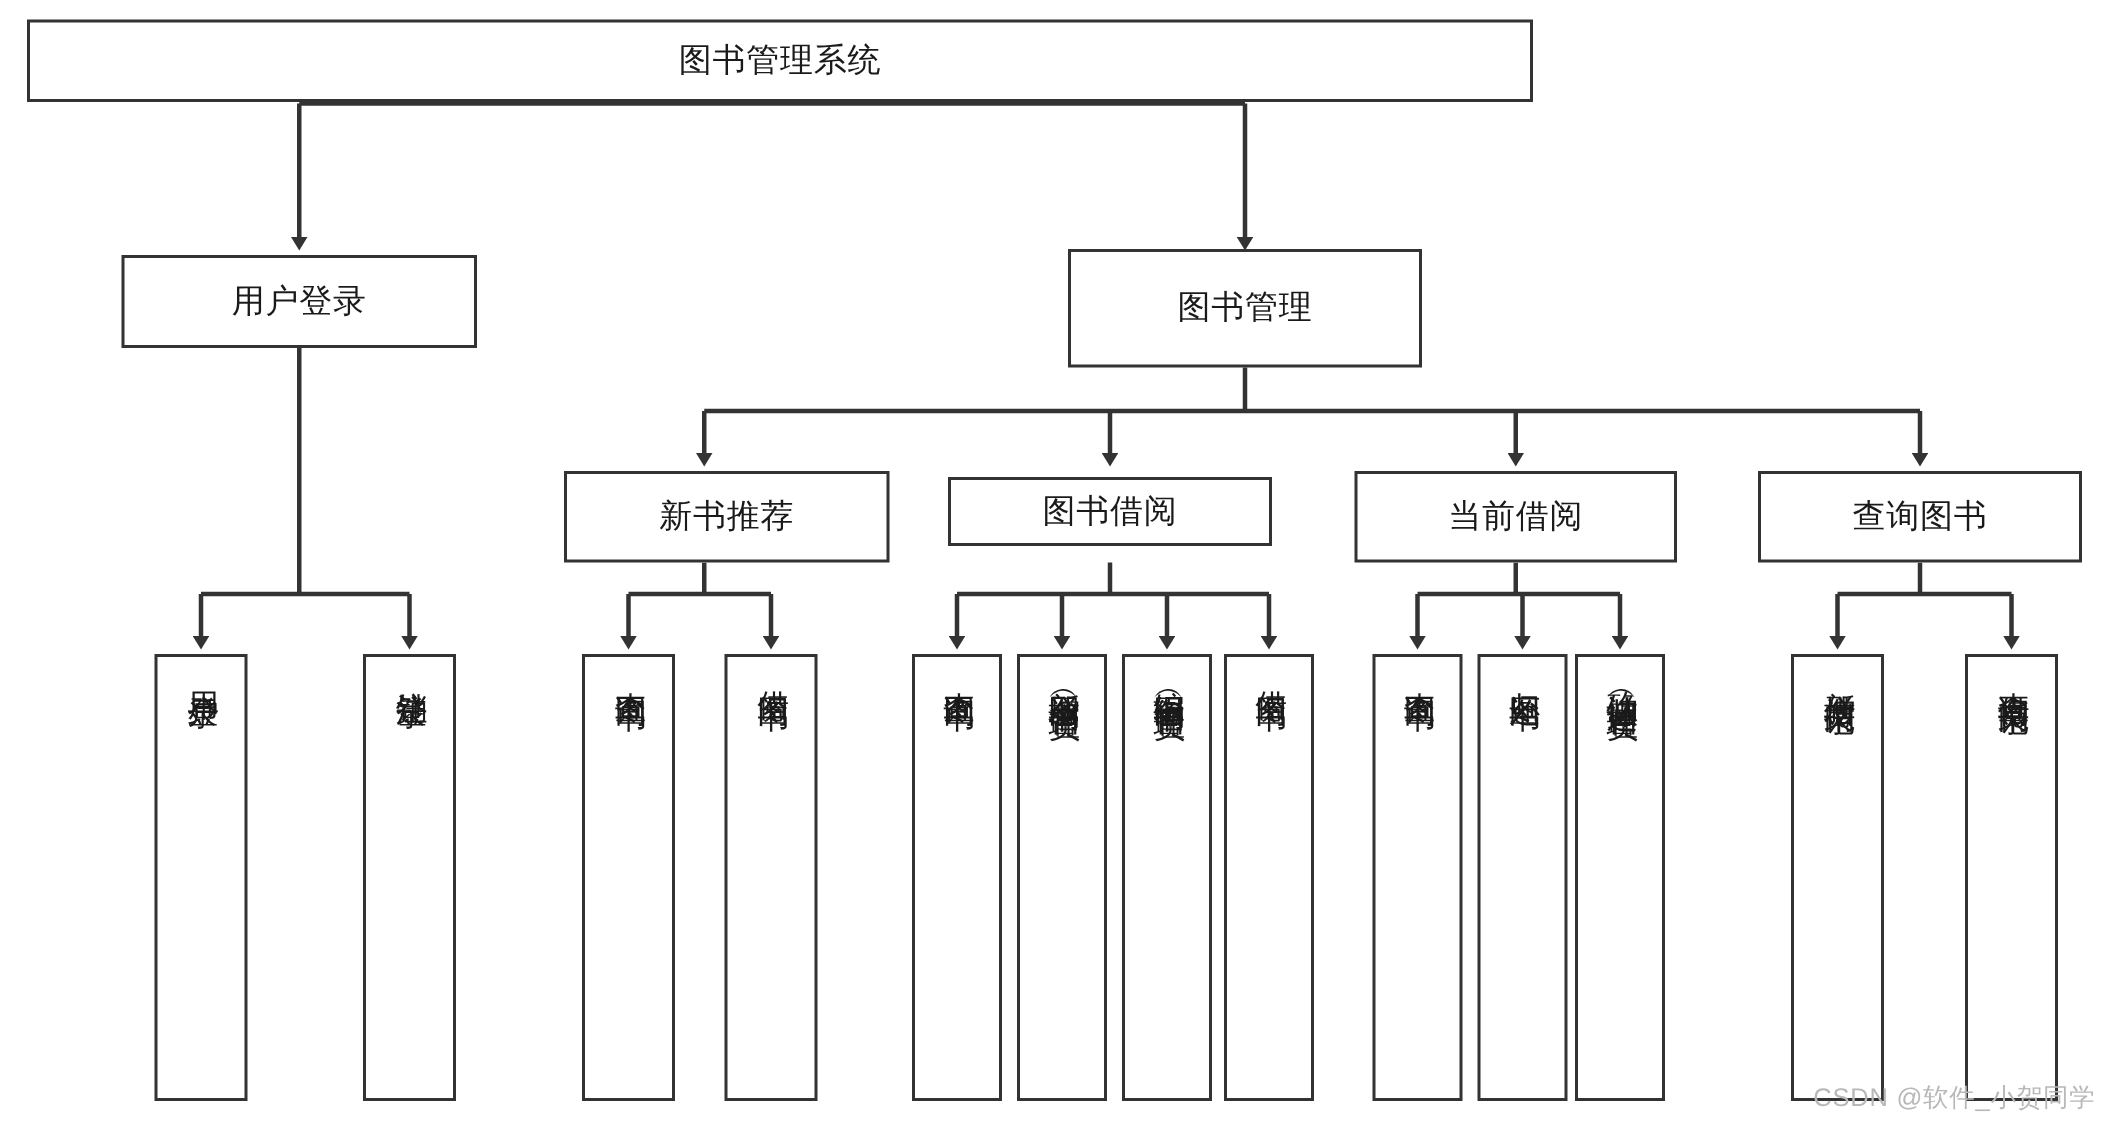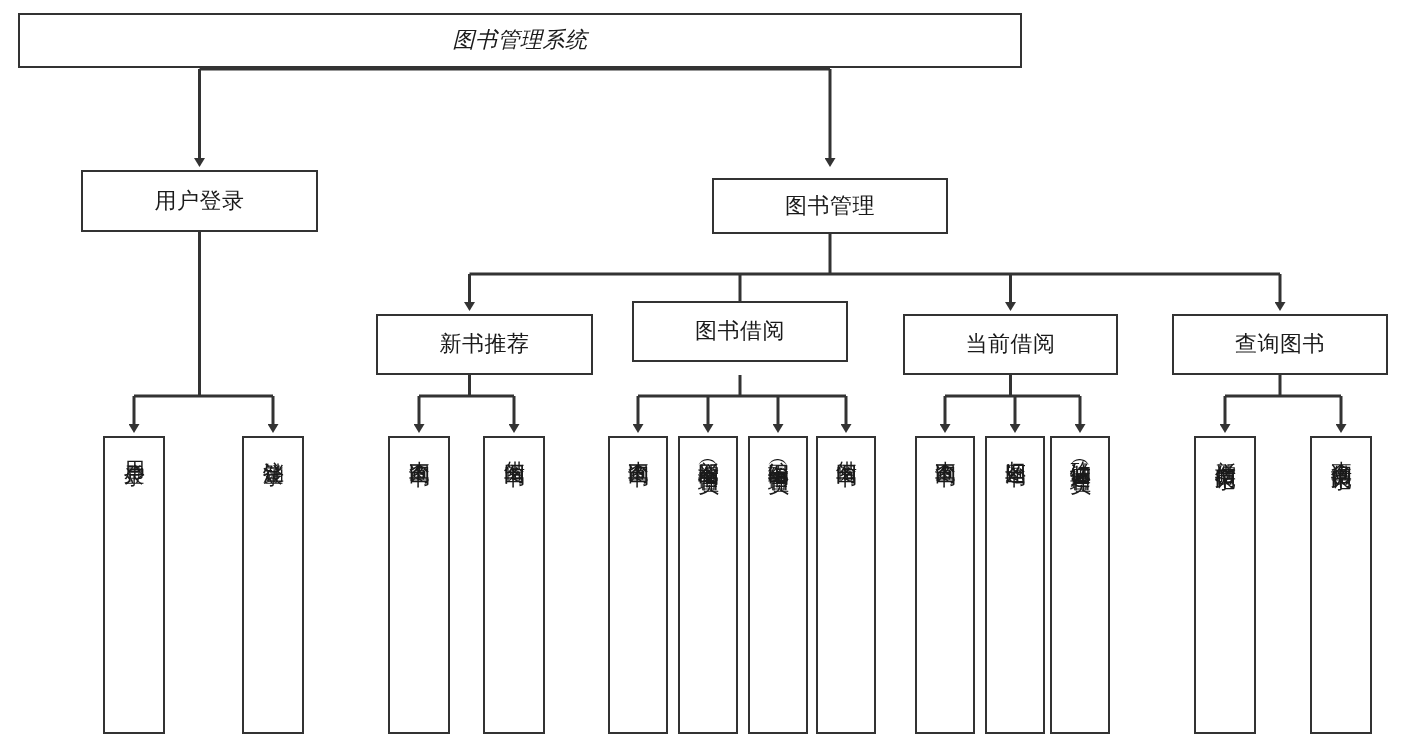--- a/index.html
+++ b/index.html
@@ -30,21 +30,20 @@
     box-sizing: border-box;
     border: 2px solid #333333;
     background: #ffffff;
     display: flex;
     align-items: center;
     justify-content: center;
     color: #1a1a1a;
   }
   .node.root {
     border-width: 2px;
-    font-style: italic;
   }
   .node-label {
     font-size: 22px;
     line-height: 1.2;
     letter-spacing: 0.5px;
     white-space: nowrap;
     color: #1a1a1a;
   }
   .node.leaf {
     align-items: flex-start;
@@ -117,27 +116,27 @@
         <path d="M1341,396 L1341,425" marker-end="url(#arrow)"></path>
       </g>
   </svg>
   <div id="node-layer">
       <div class="node root" style="left: 18px; top: 13px; width: 1004px; height: 55px;">
         <span class="node-label">图书管理系统</span>
       </div>
       <div class="node" style="left: 81px; top: 170px; width: 237px; height: 62px;">
         <span class="node-label">用户登录</span>
       </div>
-      <div class="node" style="left: 712px; top: 178px; width: 236px; height: 56px;">
+      <div class="node" style="left: 712px; top: 166px; width: 236px; height: 79px;">
         <span class="node-label">图书管理</span>
       </div>
       <div class="node" style="left: 376px; top: 314px; width: 217px; height: 61px;">
         <span class="node-label">新书推荐</span>
       </div>
-      <div class="node" style="left: 632px; top: 301px; width: 216px; height: 61px;">
+      <div class="node" style="left: 632px; top: 318px; width: 216px; height: 46px;">
         <span class="node-label">图书借阅</span>
       </div>
       <div class="node" style="left: 903px; top: 314px; width: 215px; height: 61px; text-align: right;">
         <span class="node-label">当前借阅</span>
       </div>
       <div class="node" style="left: 1172px; top: 314px; width: 216px; height: 61px;">
         <span class="node-label">查询图书</span>
       </div>
       <div class="node leaf" style="left: 103px; top: 436px; width: 62px; height: 298px;">
         <span class="node-label">用户登录</span>
@@ -172,13 +171,14 @@
       <div class="node leaf" style="left: 1050px; top: 436px; width: 60px; height: 298px;">
         <span class="node-label">确认归还（管理员）</span>
       </div>
       <div class="node leaf" style="left: 1194px; top: 436px; width: 62px; height: 298px;">
         <span class="node-label">新增借阅记录</span>
       </div>
       <div class="node leaf" style="left: 1310px; top: 436px; width: 62px; height: 298px;">
         <span class="node-label">查询借阅记录</span>
       </div>
     </div>
+  <div class="watermark">CSDN @软件_小贺同学</div>
 </div>
 
 </body></html>

